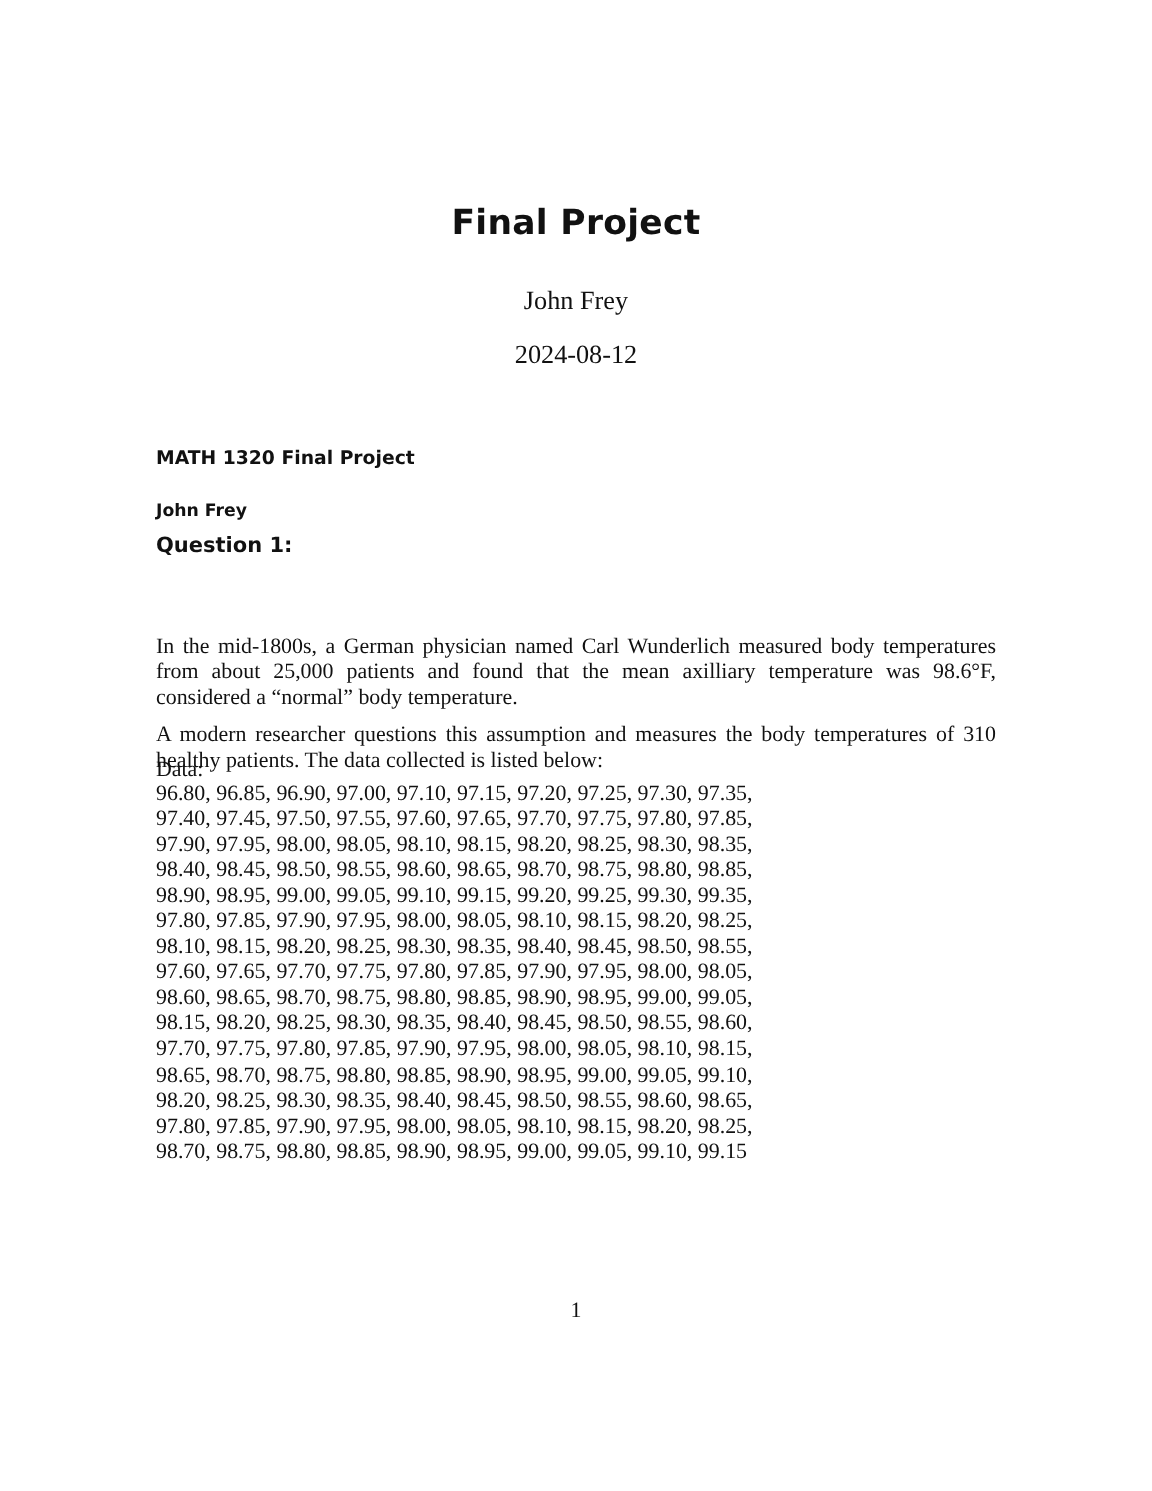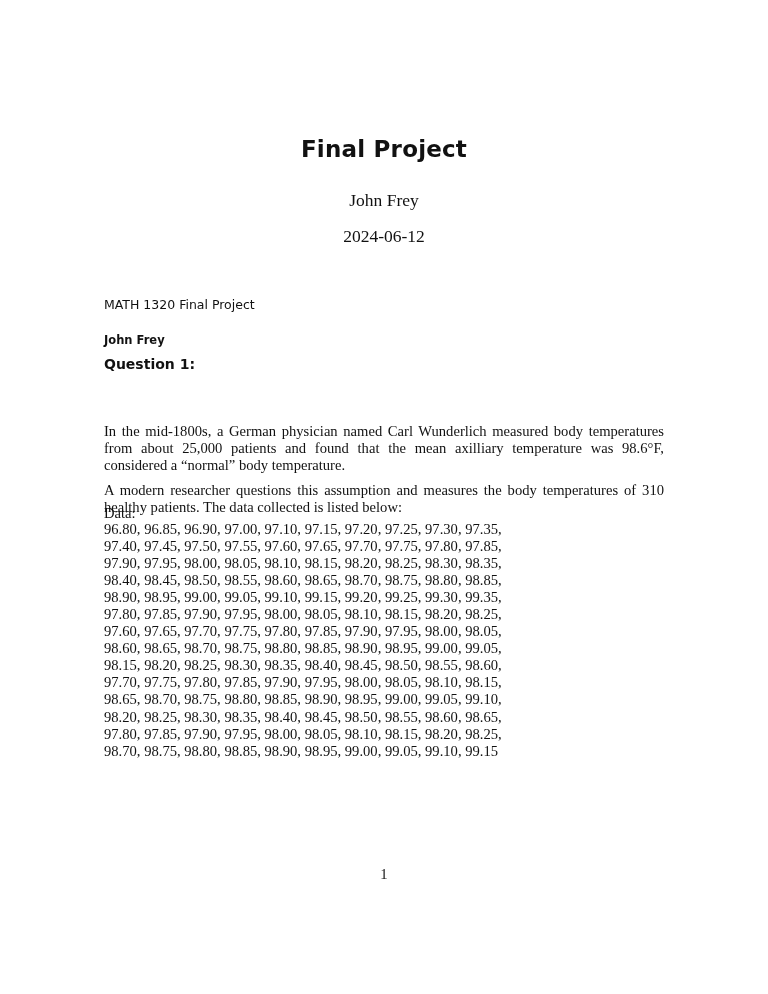--- a/index.html
+++ b/index.html
@@ -5,21 +5,21 @@
   html, body { margin: 0; padding: 0; background: #ffffff; }
   body { width: 768px; height: 994px; position: relative; overflow: hidden; color: #111; }
   .page { position: absolute; left: 0; top: 0; width: 768px; height: 926px; }
   .title { position: absolute; top: 136px; left: 0; width: 768px; text-align: center;
            font-family: "DejaVu Sans", "Liberation Sans", sans-serif; font-weight: bold; font-size: 23px; letter-spacing: 0.2px; }
   .author { position: absolute; top: 190px; left: 0; width: 768px; text-align: center;
             font-family: "Liberation Serif", "DejaVu Serif", serif; font-size: 17.5px; }
   .date { position: absolute; top: 226px; left: 0; width: 768px; text-align: center;
           font-family: "Liberation Serif", "DejaVu Serif", serif; font-size: 17.5px; }
   .h-course { position: absolute; top: 297px; left: 104px; font-family: "DejaVu Sans", "Liberation Sans", sans-serif;
-              font-weight: normal; font-size: 12.5px; }
+              font-weight: bold; font-size: 12.5px; }
   .h-name { position: absolute; top: 333px; left: 104px; font-family: "DejaVu Sans", "Liberation Sans", sans-serif;
             font-weight: bold; font-size: 11.5px; }
   .h-q { position: absolute; top: 356px; left: 104px; font-family: "DejaVu Sans", "Liberation Sans", sans-serif;
          font-weight: bold; font-size: 14px; }
   .para { position: absolute; left: 104px; width: 560px; font-family: "Liberation Serif", "DejaVu Serif", serif;
           font-size: 14.6px; line-height: 17px; text-align: justify; margin-top: 24px; }
   .p1 { top: 399px; }
   .p2 { top: 458px; }
   .data-label { position: absolute; top: 505px; left: 104px; font-family: "Liberation Serif", "DejaVu Serif", serif;
                 font-weight: normal; font-size: 14.6px; }
@@ -28,37 +28,38 @@
   .data-line { display: block; height: 17.05px; }
   .page-num { position: absolute; top: 866px; left: 0; width: 768px; text-align: center;
               font-family: "Liberation Serif", "DejaVu Serif", serif; font-size: 14.6px; }
 </style>
 </head>
 <body>
 
 <div class="page">
   <div class="title">Final Project</div>
   <div class="author">John Frey</div>
-  <div class="date">2024-06-12</div>
+  <div class="date">2024-08-12</div>
 
   <div class="h-course">MATH 1320 Final Project</div>
   <div class="h-name">John Frey</div>
   <div class="h-q">Question 1:</div>
 
   <div class="para p1">In the mid-1800s, a German physician named Carl Wunderlich measured body temperatures from about 25,000 patients and found that the mean axilliary temperature was 98.6°F, considered a “normal” body temperature.</div>
   <div class="para p2">A modern researcher questions this assumption and measures the body temperatures of 310 healthy patients. The data collected is listed below:</div>
 
   <div class="data-label">Data:</div>
   <div class="data-lines">
     <span class="data-line">96.80, 96.85, 96.90, 97.00, 97.10, 97.15, 97.20, 97.25, 97.30, 97.35,</span>
     <span class="data-line">97.40, 97.45, 97.50, 97.55, 97.60, 97.65, 97.70, 97.75, 97.80, 97.85,</span>
     <span class="data-line">97.90, 97.95, 98.00, 98.05, 98.10, 98.15, 98.20, 98.25, 98.30, 98.35,</span>
     <span class="data-line">98.40, 98.45, 98.50, 98.55, 98.60, 98.65, 98.70, 98.75, 98.80, 98.85,</span>
     <span class="data-line">98.90, 98.95, 99.00, 99.05, 99.10, 99.15, 99.20, 99.25, 99.30, 99.35,</span>
     <span class="data-line">97.80, 97.85, 97.90, 97.95, 98.00, 98.05, 98.10, 98.15, 98.20, 98.25,</span>
+    <span class="data-line">98.10, 98.15, 98.20, 98.25, 98.30, 98.35, 98.40, 98.45, 98.50, 98.55,</span>
     <span class="data-line">97.60, 97.65, 97.70, 97.75, 97.80, 97.85, 97.90, 97.95, 98.00, 98.05,</span>
     <span class="data-line">98.60, 98.65, 98.70, 98.75, 98.80, 98.85, 98.90, 98.95, 99.00, 99.05,</span>
     <span class="data-line">98.15, 98.20, 98.25, 98.30, 98.35, 98.40, 98.45, 98.50, 98.55, 98.60,</span>
     <span class="data-line">97.70, 97.75, 97.80, 97.85, 97.90, 97.95, 98.00, 98.05, 98.10, 98.15,</span>
     <span class="data-line">98.65, 98.70, 98.75, 98.80, 98.85, 98.90, 98.95, 99.00, 99.05, 99.10,</span>
     <span class="data-line">98.20, 98.25, 98.30, 98.35, 98.40, 98.45, 98.50, 98.55, 98.60, 98.65,</span>
     <span class="data-line">97.80, 97.85, 97.90, 97.95, 98.00, 98.05, 98.10, 98.15, 98.20, 98.25,</span>
     <span class="data-line">98.70, 98.75, 98.80, 98.85, 98.90, 98.95, 99.00, 99.05, 99.10, 99.15</span>
   </div>
 

